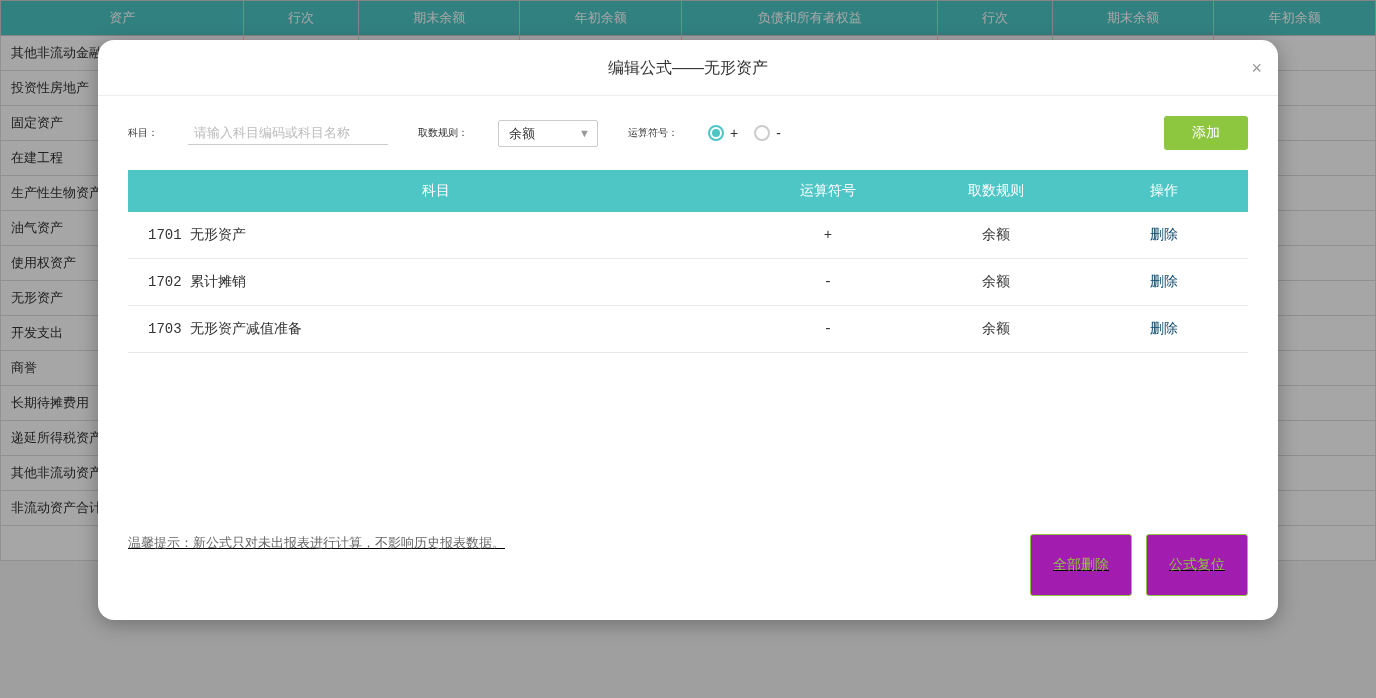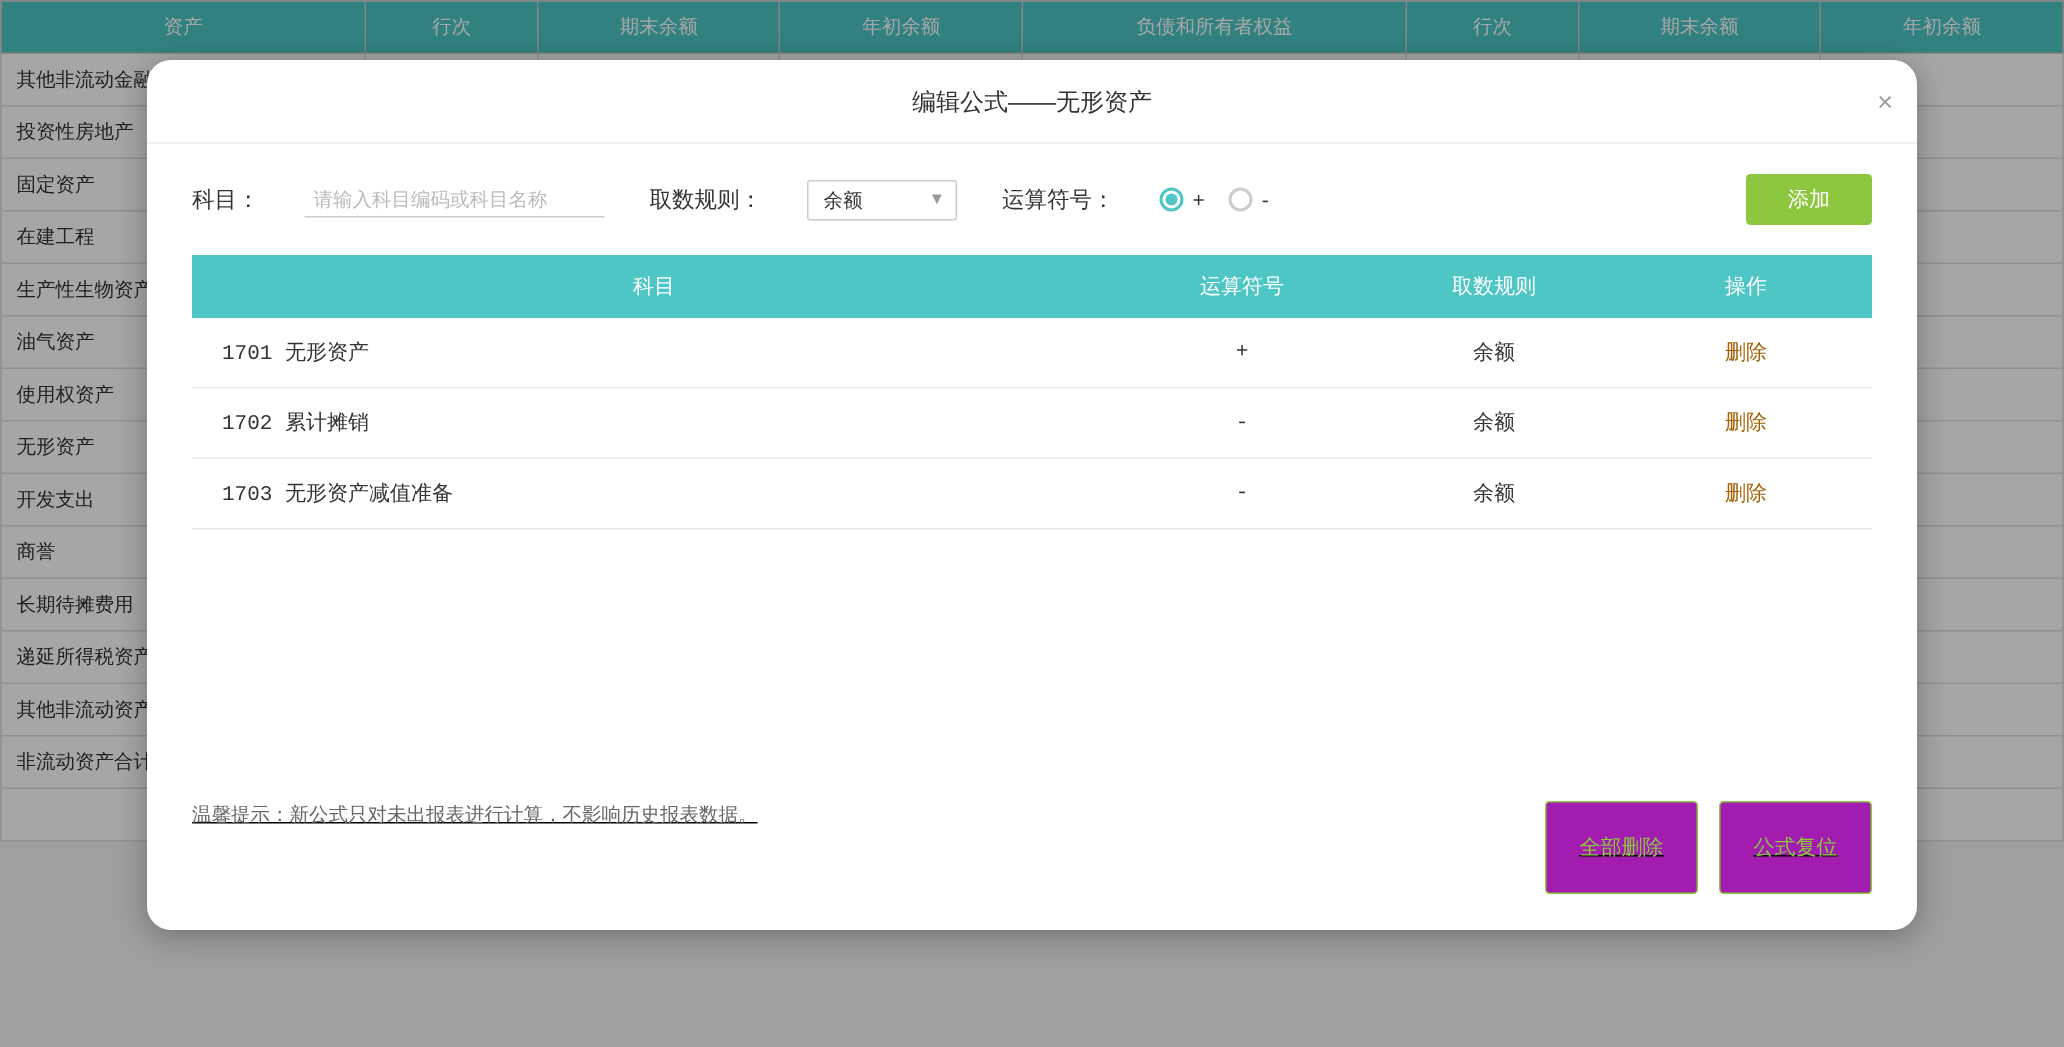--- a/index.html
+++ b/index.html
@@ -104,21 +104,21 @@
     
     .form-row {
       display: flex;
       align-items: center;
       padding: 20px 30px;
       gap: 30px;
     }
 
     .form-label {
       color: #333;
-      font-size: 15px;
+      font-size: 10px;
       white-space: nowrap;
     }
 
     .form-input {
       border: none;
       border-bottom: 1px solid #ccc;
       outline: none;
       padding: 4px 6px;
       width: 200px;
       font-size: 13px;
@@ -251,21 +251,21 @@
       color: #333;
       border: none;
     }
 
     .data-table tbody td.subject-col {
       text-align: left;
       padding-left: 20px;
     }
 
     .link-delete {
-      color: #a16207;
+      color: #0c4a6e;
       cursor: pointer;
       text-decoration: none;
       font-size: 14px;
     }
 
     
     .modal-footer {
       display: flex;
       align-items: flex-start;
       justify-content: space-between;

